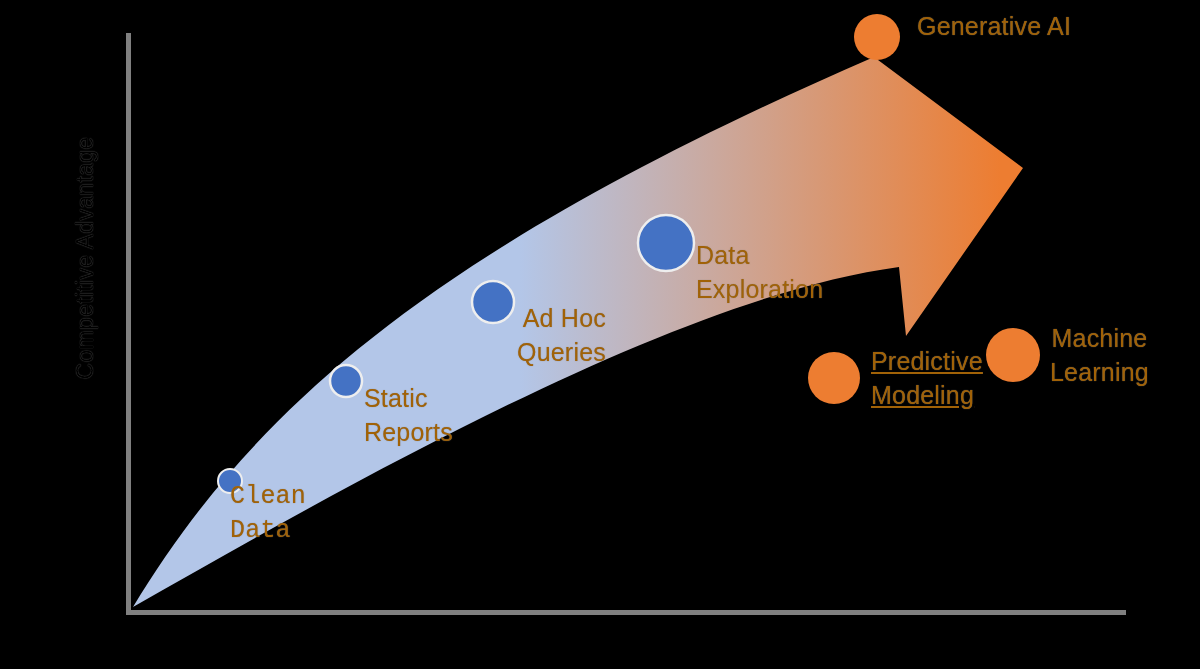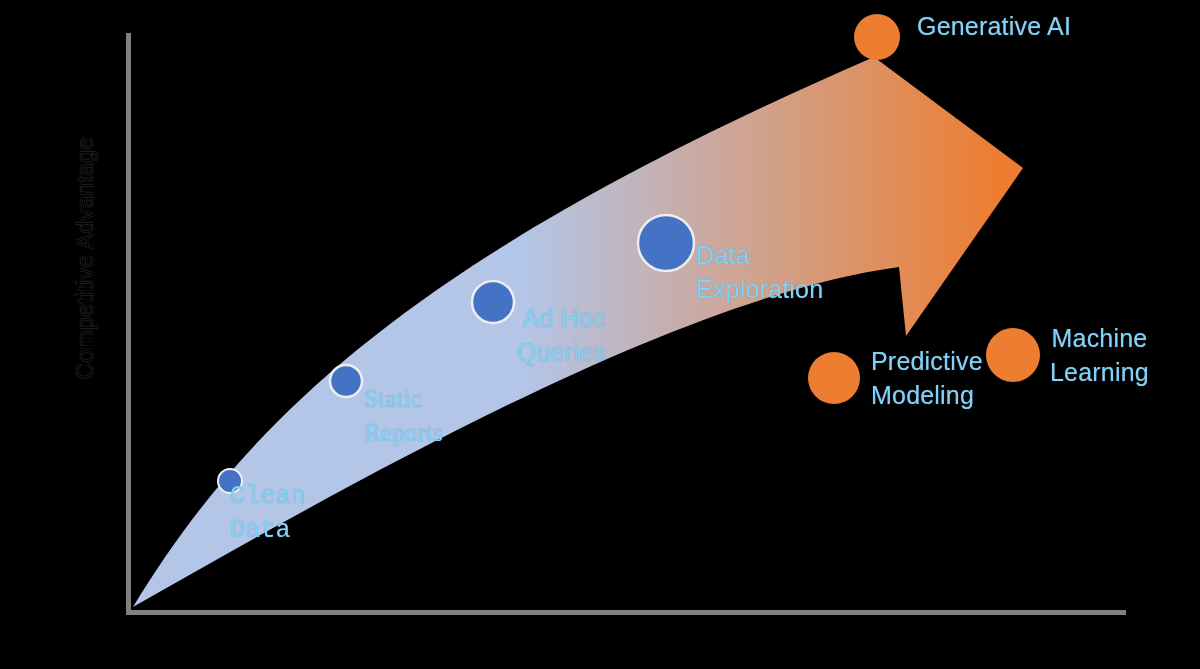--- a/index.html
+++ b/index.html
@@ -9,21 +9,21 @@
     position:relative;
     overflow:hidden;
     font-family:"Liberation Sans", sans-serif;
   }
   .stage{position:absolute;inset:0;}
   svg{position:absolute;left:0;top:0;}
   .lbl{
     position:absolute;
     font-size:25px;
     line-height:1.35;
-    color:#7dd3fc;
+    color:#a16207;
     white-space:pre-line;
     text-shadow:0 0 1px rgba(125,125,125,0.85);
     letter-spacing:0.2px;
   }
   .axis-label{
     position:absolute;
     font-size:23px;
     color:#000;
     white-space:nowrap;
     text-shadow:0 0 1px rgba(125,125,125,0.9);
@@ -68,30 +68,30 @@
     <circle cx="666" cy="243" r="28" fill="#4472c4" stroke="#eeeeee" stroke-width="2.5"></circle>
 
     <circle cx="834" cy="378" r="26" fill="#ed7d31"></circle>
     <circle cx="1013" cy="355" r="27" fill="#ed7d31"></circle>
     <circle cx="877" cy="37" r="23" fill="#ed7d31"></circle>
   </svg>
 
   <div class="lbl" style="left:230px;top:480px;font-family:Liberation Mono, monospace;">Clean
 Data</div>
 
-  <div class="lbl" style="left:364px;top:382px;font-family:Liberation Serif, serif;">Static
+  <div class="lbl" style="left:364px;top:382px;">Static
 Reports</div>
 
   <div class="lbl" style="left:517px;top:302px;text-align:right;">Ad Hoc
 Queries</div>
 
   <div class="lbl" style="left:696px;top:239px;">Data
 Exploration</div>
 
-  <div class="lbl" style="left:871px;top:345px;">Predictive
+  <div class="lbl" style="left:871px;top:345px;text-decoration:underline;">Predictive
 Modeling</div>
 
   <div class="lbl" style="left:1050px;top:322px;text-align:center;">Machine
 Learning</div>
 
   <div class="lbl" style="left:917px;top:10px;">Generative AI</div>
 
 
   <div class="axis-label y-axis-label">Competitive Advantage</div>
 

